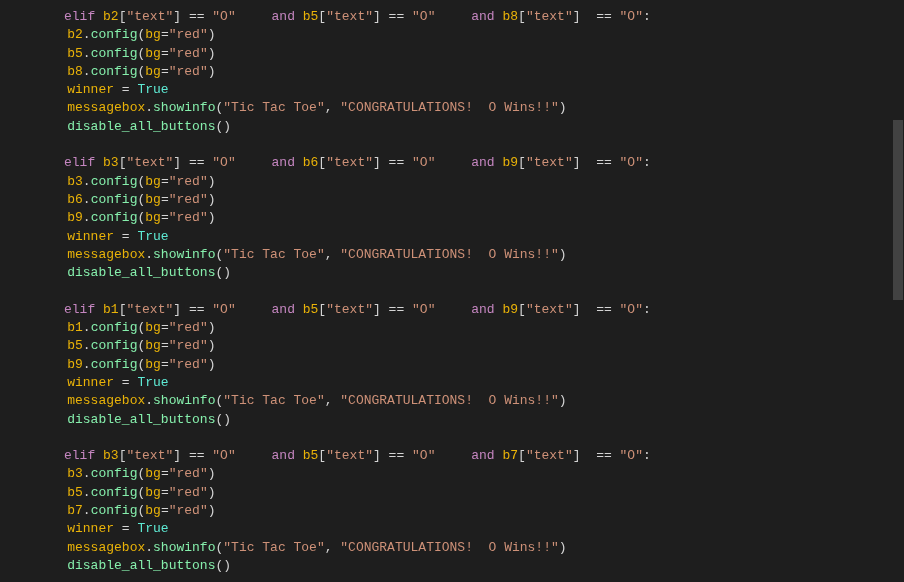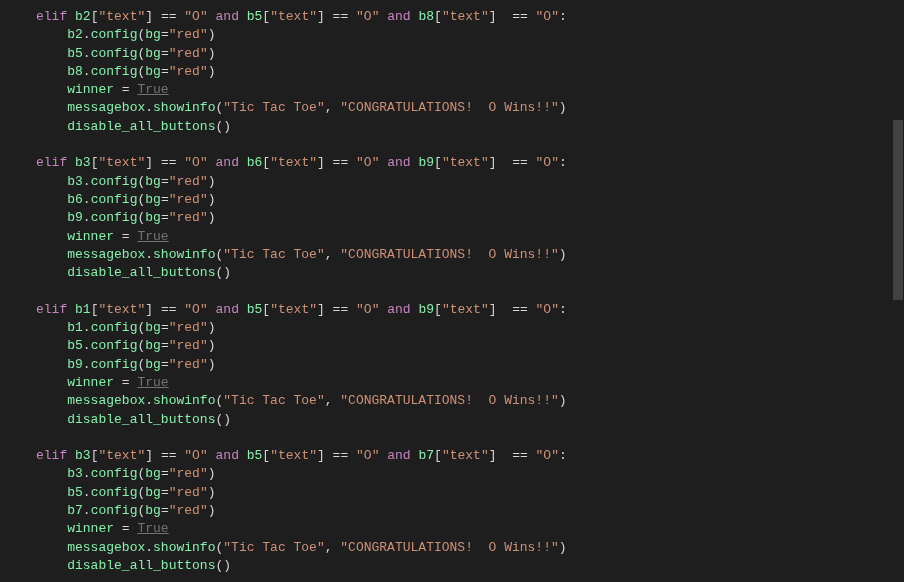--- a/index.html
+++ b/index.html
@@ -12,25 +12,25 @@
       width: 904px;
       height: 582px;
       position: relative;
     }
     .editor {
       padding: 8px 0 8px 36px;
       white-space: pre;
       color: #d4d4d4;
     }
     .line { display: block; }
-    .kw { color: #c586c0; }
-    .var { color: #86efac; }
+    .kw { color: #c586c0; margin-left: 28px; }
+    .var { color: #eab308; }
     .str { color: #ce9178; }
     .fn { color: #86efac; }
-    .bool { color: #737373; text-decoration: underline; }
+    .bool { color: #5eead4; }
     .op { color: #d4d4d4; }
     .punct { color: #d4d4d4; }
     .scrollbar {
       position: absolute;
       right: 0;
       top: 0;
       width: 14px;
       height: 100%;
       background: #1e1e1e;
     }

